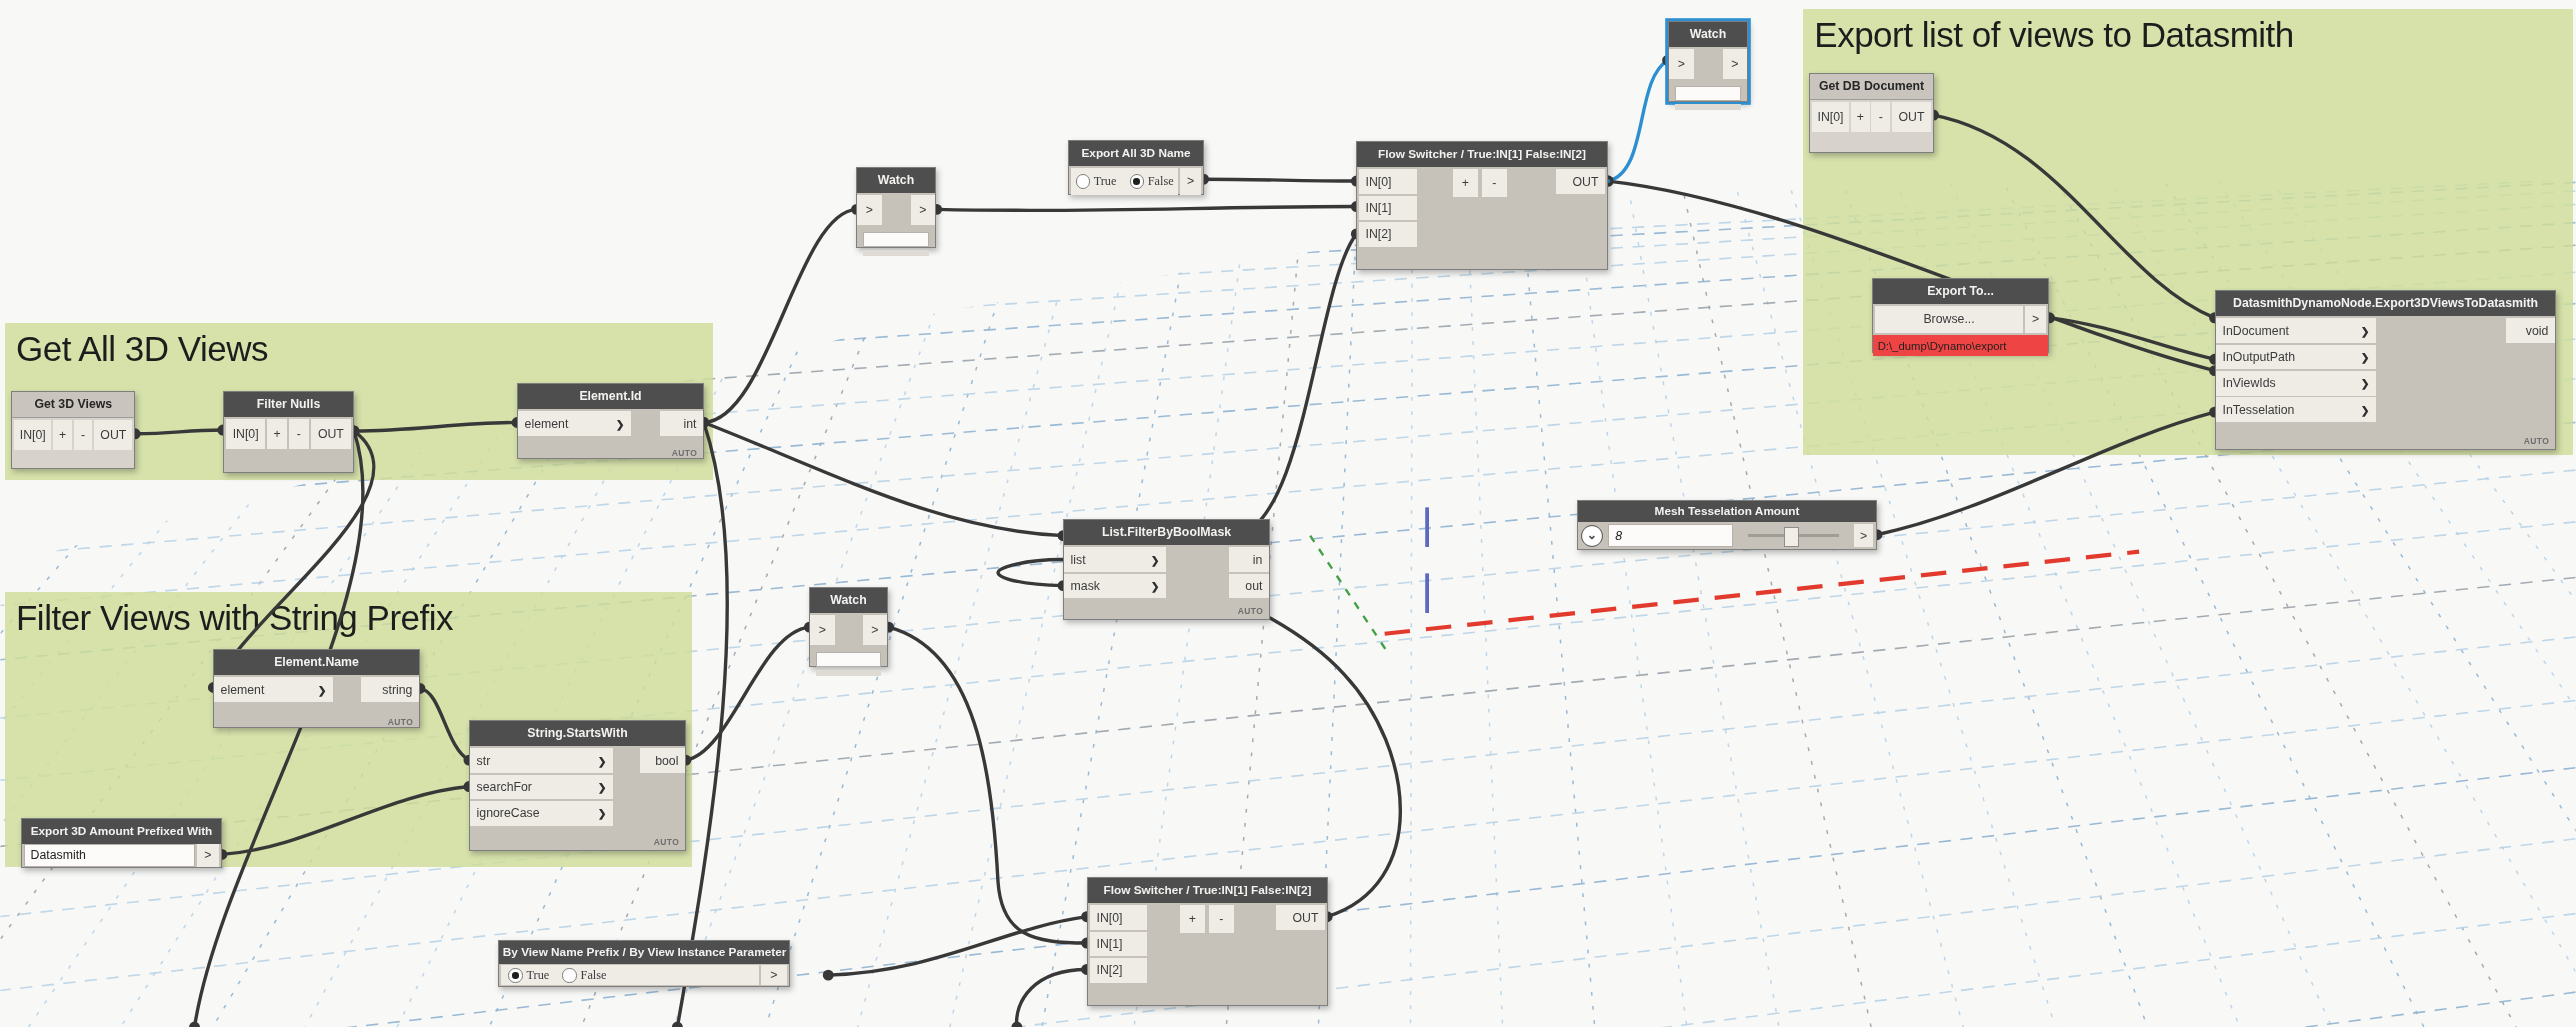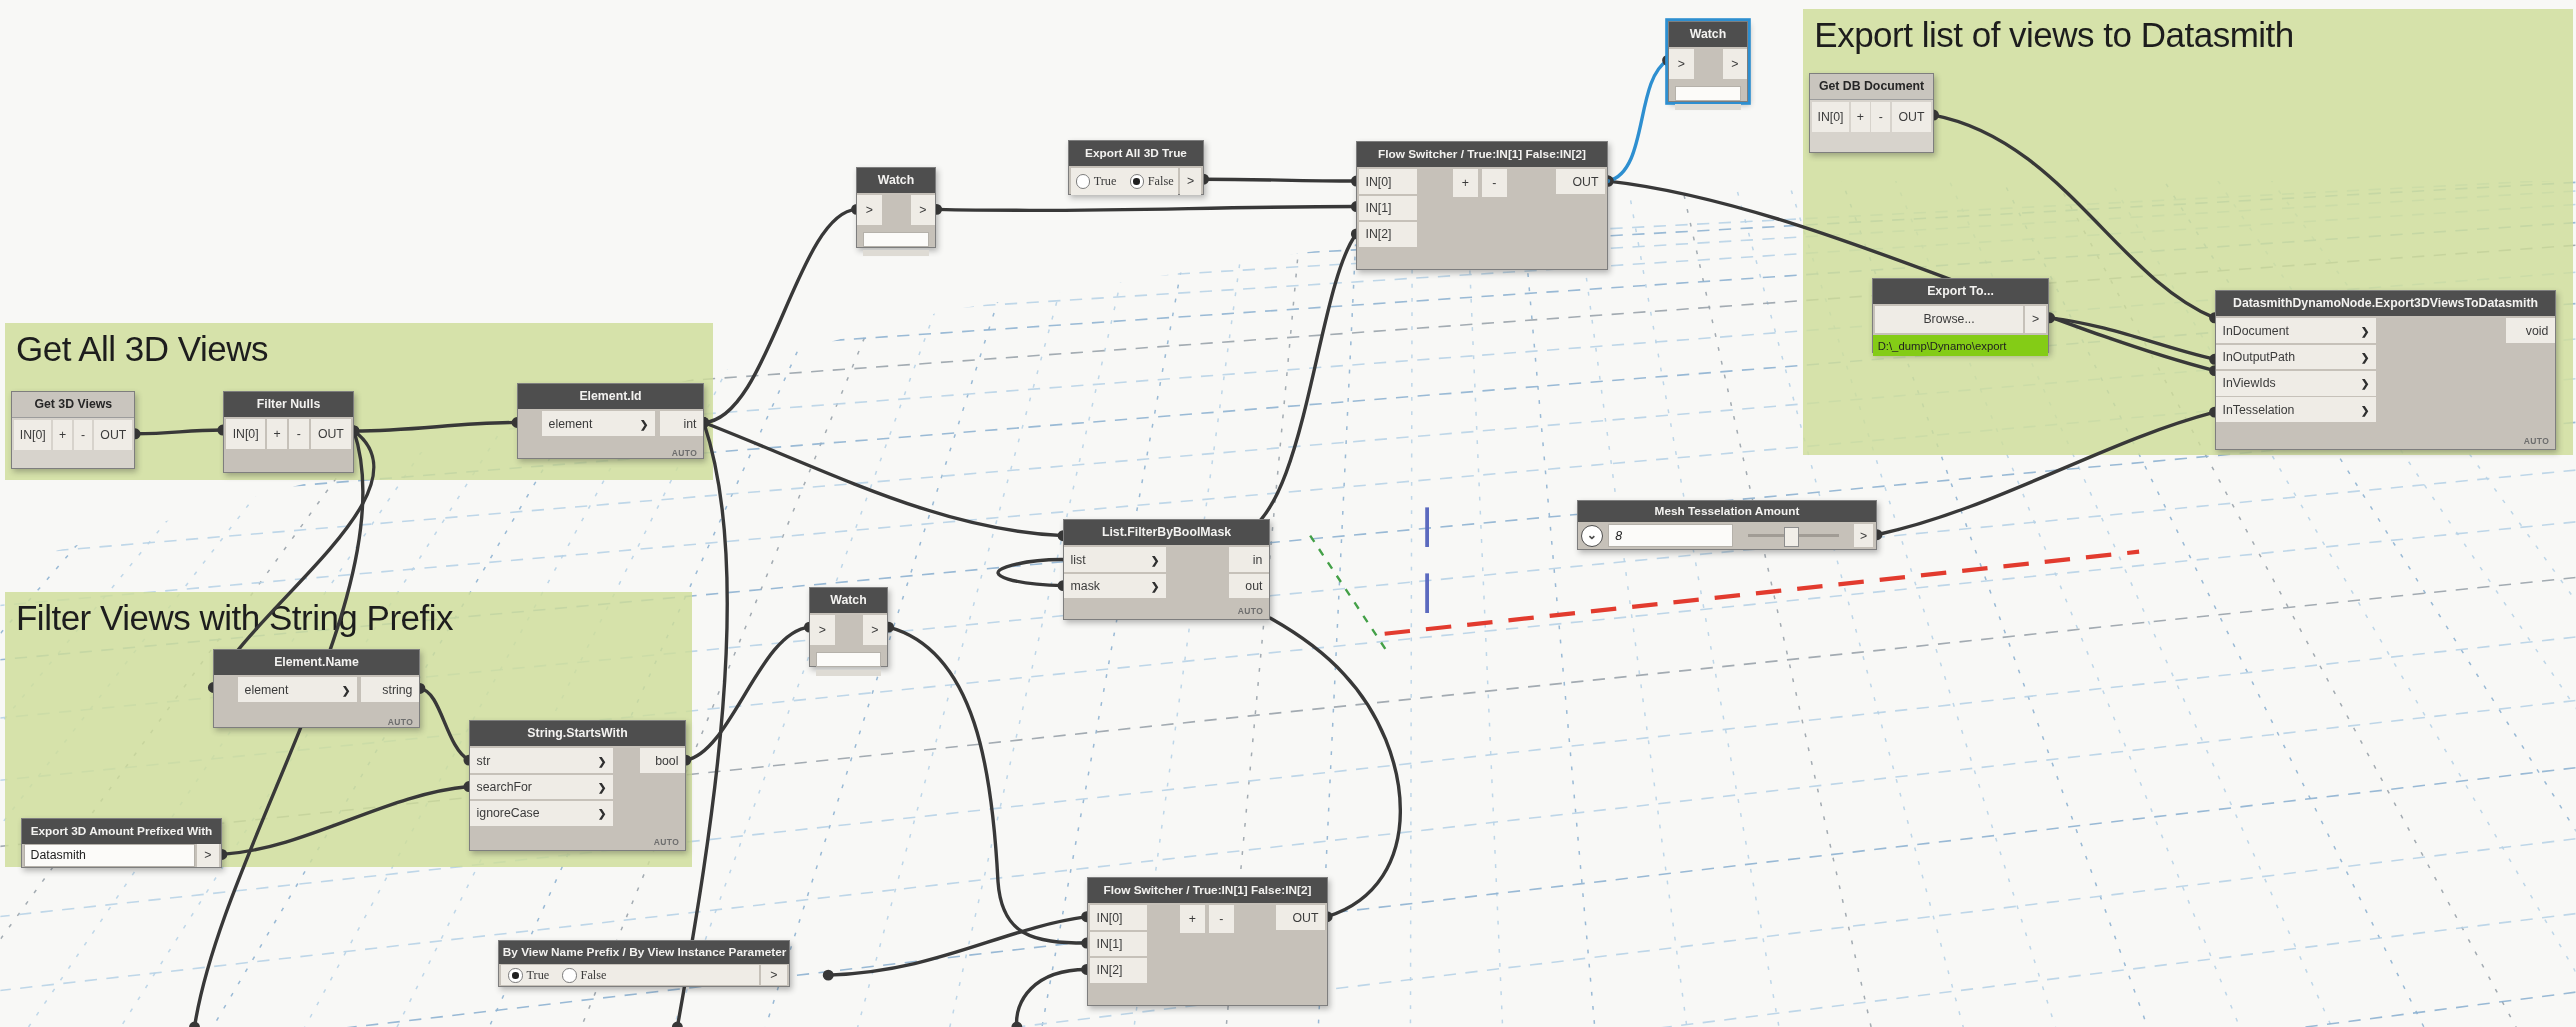--- a/index.html
+++ b/index.html
@@ -21,31 +21,31 @@
   .cells{display:flex;gap:1.9px;padding:2.8px 1.9px 0 1.9px;}
   .pcell{background:#efece6;height:24.5px;display:flex;align-items:center;font-size:12.3px;color:#3b3b3b;box-sizing:border-box;}
   .c34{height:30px;}
   .cc{justify-content:center;}
   .pin{padding:0 6.6px;justify-content:space-between;}
   .pout{padding:0 6.6px;justify-content:flex-end;}
   .chev{font-weight:bold;font-size:10.4px;color:#2f2f2f;margin-left:17px;}
   .auto{position:absolute;right:5.7px;bottom:2.8px;font-size:8.5px;font-weight:bold;color:#6e6e6e;letter-spacing:0.4px;}
   .incol{position:absolute;left:0;top:2.8px;display:flex;flex-direction:column;gap:1.9px;}
   .outcol{position:absolute;right:0;top:2.8px;display:flex;flex-direction:column;gap:1.9px;align-items:flex-end;}
-  .irow{display:flex;justify-content:space-between;margin-top:2.8px;padding-left:24px;}
+  .irow{display:flex;justify-content:space-between;margin-top:2.8px;}
   .wports{display:flex;justify-content:space-between;padding:2.8px 0 0 0;}
   .wbox{background:#fcfbf9;border:0.9px solid #b5b1aa;height:13.2px;margin:6.6px 5.7px 0 5.7px;}
   .wstrip{background:#dedbd4;height:6.6px;margin:2.8px 5.7px 0 5.7px;}
   .radio{width:12.3px;height:12.3px;border-radius:50%;background:#fff;border:0.9px solid #7d7d7d;
          display:inline-flex;align-items:center;justify-content:center;flex:none;}
   .radio.on::after{content:'';width:6.6px;height:6.6px;border-radius:50%;background:#1e1e1e;}
   .rlab{margin:0 13.2px 0 3.8px;font-family:Liberation Serif, serif;}
   .tbox{background:#fcfbf9;border:0.9px solid #b5b1aa;height:21px;display:flex;align-items:center;
         padding:0 5.7px;font-size:12.3px;color:#222;}
-  .pathstrip{background:#84cc16;height:21px;display:flex;align-items:center;padding:0 4.7px;
+  .pathstrip{background:#ef4444;height:21px;display:flex;align-items:center;padding:0 4.7px;
              font-size:11.3px;color:#1f1f1f;margin-top:2.8px;}
   .cbtn{width:20px;height:20px;border-radius:50%;background:#fff;border:1.9px solid #4e4e4e;color:#4e4e4e;
         display:flex;align-items:center;justify-content:center;font-size:12.3px;font-weight:bold;flex:none;line-height:1;}
   .track{position:relative;flex:1;height:2.8px;background:#a19c95;margin:0 9.4px;}
   .handle{position:absolute;top:-7.5px;width:12.3px;height:18px;background:#f1eee8;border:0.9px solid #8d8d8d;}
   .ital{font-style:italic;}
 </style>
 </head>
 <body>
 
@@ -253,21 +253,21 @@
       <div class="wports">
         <div class="pcell c34 cc" style="width:24.5px">&gt;</div>
         <div class="pcell c34 cc" style="width:24.5px">&gt;</div>
       </div>
       <div class="wbox"></div>
       <div class="wstrip"></div>
     </div>
   </div>
 
   <div class="node" style="left:1068px;top:140px;width:136px;height:55px">
-    <div class="hdr small">Export All 3D True</div>
+    <div class="hdr small">Export All 3D Name</div>
     <div class="nb">
         <div class="cells">
       <div class="pcell" style="flex:1;height:26.4px;padding:0 4.7px">
         <span class="radio"></span>
         <span class="rlab">True</span>
         <span class="radio on"></span>
         <span class="rlab" style="margin-right:0">False</span>
       </div>
       <div class="pcell cc" style="width:21px;height:26.4px">&gt;</div>
     </div>

